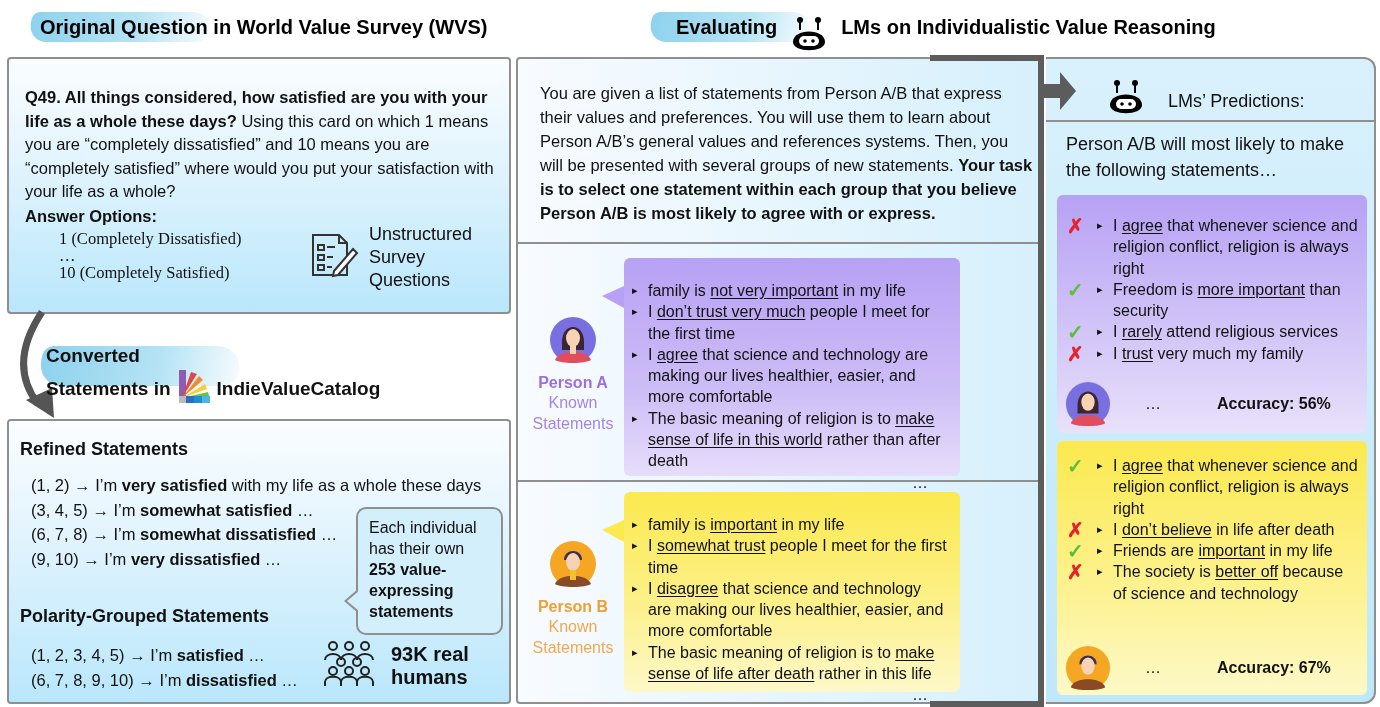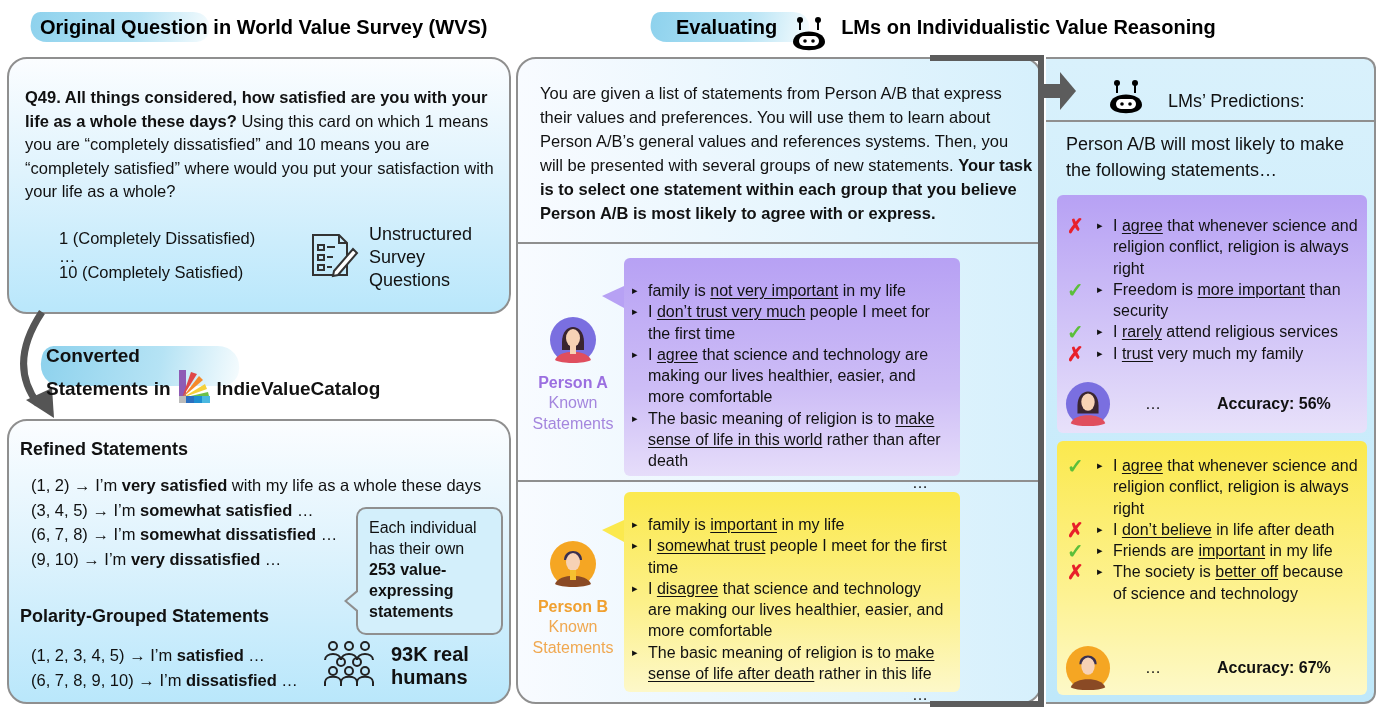--- a/index.html
+++ b/index.html
@@ -10,32 +10,32 @@
     position: absolute; height: 30px; border-radius: 14px 40px 20px 40px;
     background: linear-gradient(90deg, rgba(130,205,235,0.9), rgba(150,215,240,0.7) 60%, rgba(180,228,245,0.15));
     transform: skewX(-12deg);
   }
   .section-title {
     position: absolute; font-family: "Liberation Sans", sans-serif; font-weight: bold;
     font-size: 20px; color: #000; white-space: nowrap;
   }
 
   .panel {
-    position: absolute; border: 2px solid #8f8f8f; border-radius: 20px;
+    position: absolute; border: 2px solid #8f8f8f; border-radius: 4px;
     background: linear-gradient(180deg, #fbfdff 0%, #dff3fd 45%, #b9e7fb 100%);
   }
 
   .qtext { font-family: "Liberation Sans", sans-serif; font-size: 16.5px; line-height: 23.5px; color: #111; }
   .b { font-weight: bold; }
   .u { text-decoration: underline; text-underline-offset: 2px; }
 
   
   #panel-question { left: 7px; top: 57px; width: 504px; height: 257px; }
   #panel-question .qtext { position: absolute; left: 16px; top: 27px; width: 480px; }
-  .options { position: absolute; left: 50px; top: 170px; font-family: Liberation Sans, sans-serif; font-size: 16.5px; line-height: 19.5px; }
+  .options { position: absolute; left: 50px; top: 170px; font-family: Liberation Serif, serif; font-size: 16.5px; line-height: 19.5px; }
   .unstructured { position: absolute; left: 300px; top: 164px; display: flex; align-items: center; gap: 10px; }
   .unstructured .lbl { font-family: "Liberation Sans", sans-serif; font-weight: normal; font-size: 18px; line-height: 23px; }
 
   
   #converted { position: absolute; left: 46px; top: 344px; }
   #converted .l1, #converted .l2 { font-family: "Liberation Sans", sans-serif; font-weight: bold; font-size: 19px; line-height: 24px; }
 
   
   #panel-statements { left: 7px; top: 419px; width: 504px; height: 285px; padding-left: 36px; }
   .sub-h { position: absolute; font-family: "Liberation Sans", sans-serif; font-weight: bold; font-size: 18px; }
@@ -117,20 +117,21 @@
         <circle cx="16" cy="25" r="1.8" fill="#000"></circle>
         <circle cx="24" cy="25" r="1.8" fill="#000"></circle>
       </svg>
   </span>
   <span>LMs on Individualistic Value Reasoning</span>
 </div>
 
 <div class="panel" id="panel-question">
   <div class="qtext">
     <span class="b">Q49. All things considered, how satisfied are you with your life as a whole these days?</span><span> Using this card on which 1 means you are “completely dissatisfied” and 10 means you are “completely satisfied” where would you put your satisfaction with your life as a whole?</span>
+    <div class="b" style="margin-top:1px;">Answer Options:</div>
   </div>
   <div class="options">
     <div>1 (Completely Dissatisfied)</div>
     <div style="line-height:14px;">…</div>
     <div>10 (Completely Satisfied)</div>
   </div>
   <div class="unstructured">
     <span>
       <svg width="50" height="50" viewBox="0 0 50 50" fill="none" stroke="#333" stroke-width="2">
           <path d="M4 4 H30 L38 12 V44 H4 Z"></path>

